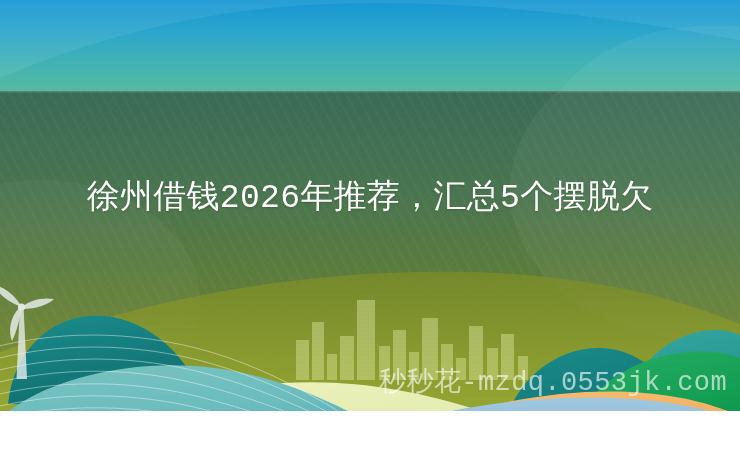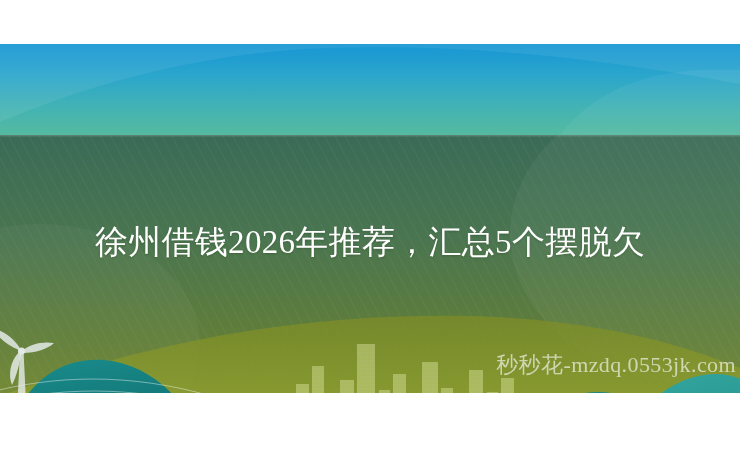--- a/index.html
+++ b/index.html
@@ -3,24 +3,23 @@
 <meta charset="utf-8">
 <style>
   html, body {
     margin: 0;
     padding: 0;
     background: #ffffff;
   }
   #banner {
     position: relative;
     width: 740px;
-    height: 349px;
+    height: 411px;
     overflow: hidden;
-    font-family: Liberation Serif, serif;
-    margin-top: 44px;
+    font-family: Liberation Mono, monospace;
   }
   .layer {
     position: absolute;
     inset: 0;
     width: 100%;
     height: 100%;
   }
   #art {
     display: block;
     width: 740px;
@@ -42,25 +41,25 @@
     font-size: 33px;
     line-height: 45px;
     font-weight: 400;
     letter-spacing: 0.3px;
     text-shadow: 0 1px 2px rgba(40, 60, 20, 0.30);
     white-space: nowrap;
   }
   
   #watermark {
     position: absolute;
-    right: 4px;
+    right: 13px;
     bottom: 12px;
     z-index: 40;
     color: rgba(255, 255, 255, 0.62);
-    font-size: 22px;
+    font-size: 27px;
     line-height: 32px;
     font-weight: 400;
     letter-spacing: 0.4px;
     white-space: nowrap;
     pointer-events: none;
   }
 </style>
 </head>
 <body>
 

